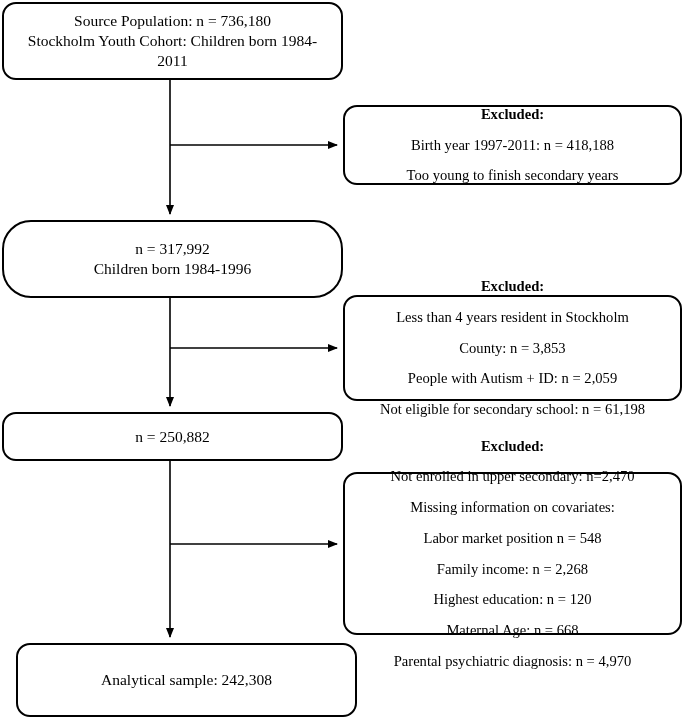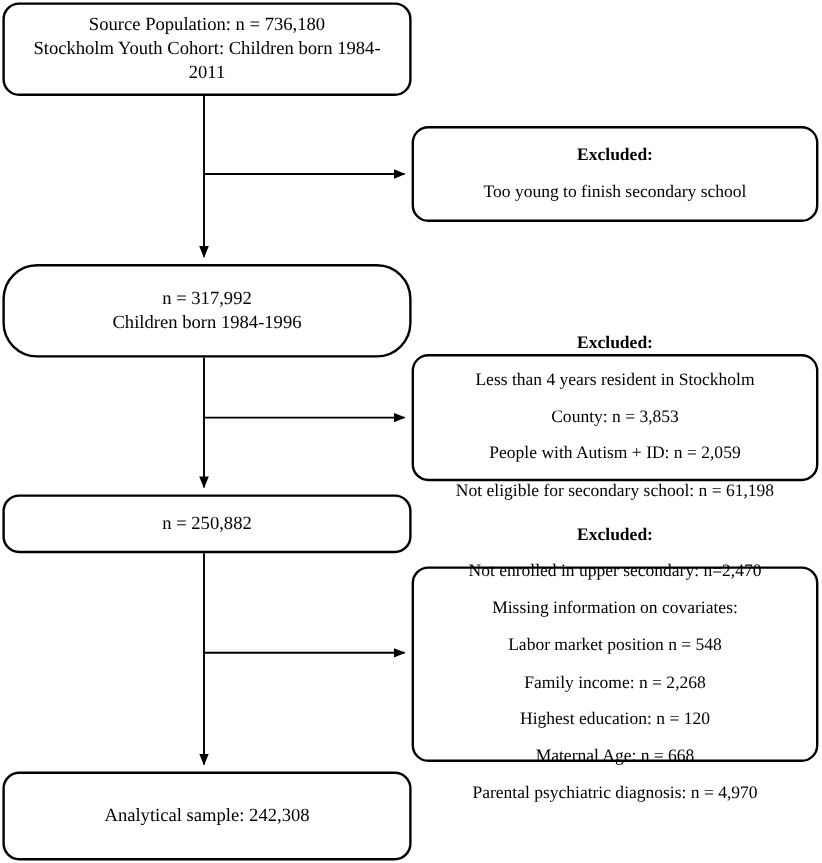--- a/index.html
+++ b/index.html
@@ -79,21 +79,22 @@
     <line x1="170" y1="544" x2="337" y2="544" stroke="#000000" stroke-width="1.6" marker-end="url(#arrowhead)"></line>
   </svg>
 
   <div class="node" style="left:2px; top:2px; width:341px; height:78px;">
     <span class="line">Source Population: n = 736,180</span>
     <span class="line wrap" style="max-width:300px;">Stockholm Youth Cohort: Children born 1984-2011</span>
   </div>
 
   <div class="node excluded-node" style="left:343px; top:105px; width:339px; height:80px;">
     <span class="line bold">Excluded:</span>
-    <span class="line">Too young to finish secondary school</span>
+    <span class="line">Birth year 1997-2011: n = 418,188</span>
+    <span class="line">Too young to finish secondary years</span>
   </div>
 
   <div class="node" style="left:2px; top:220px; width:341px; height:78px;border-radius:29px;">
     <span class="line">n = 317,992</span>
     <span class="line">Children born 1984-1996</span>
   </div>
 
   <div class="node excluded-node" style="left:343px; top:295px; width:339px; height:106px;">
     <span class="line bold">Excluded:</span>
     <span class="line">Less than 4 years resident in Stockholm</span>
@@ -110,17 +111,17 @@
     <span class="line bold">Excluded:</span>
     <span class="line">Not enrolled in upper secondary: n=2,470</span>
     <span class="line">Missing information on covariates:</span>
     <span class="line">Labor market position n = 548</span>
     <span class="line">Family income: n = 2,268</span>
     <span class="line">Highest education: n = 120</span>
     <span class="line">Maternal Age: n = 668</span>
     <span class="line">Parental psychiatric diagnosis: n = 4,970</span>
   </div>
 
-  <div class="node" style="left:2px; top:643px; width:341px; height:74px;text-align:right;">
+  <div class="node" style="left:16px; top:643px; width:341px; height:74px;text-align:right;">
     <span class="line">Analytical sample: 242,308</span>
   </div>
 
 </div>
 
 </body></html>

